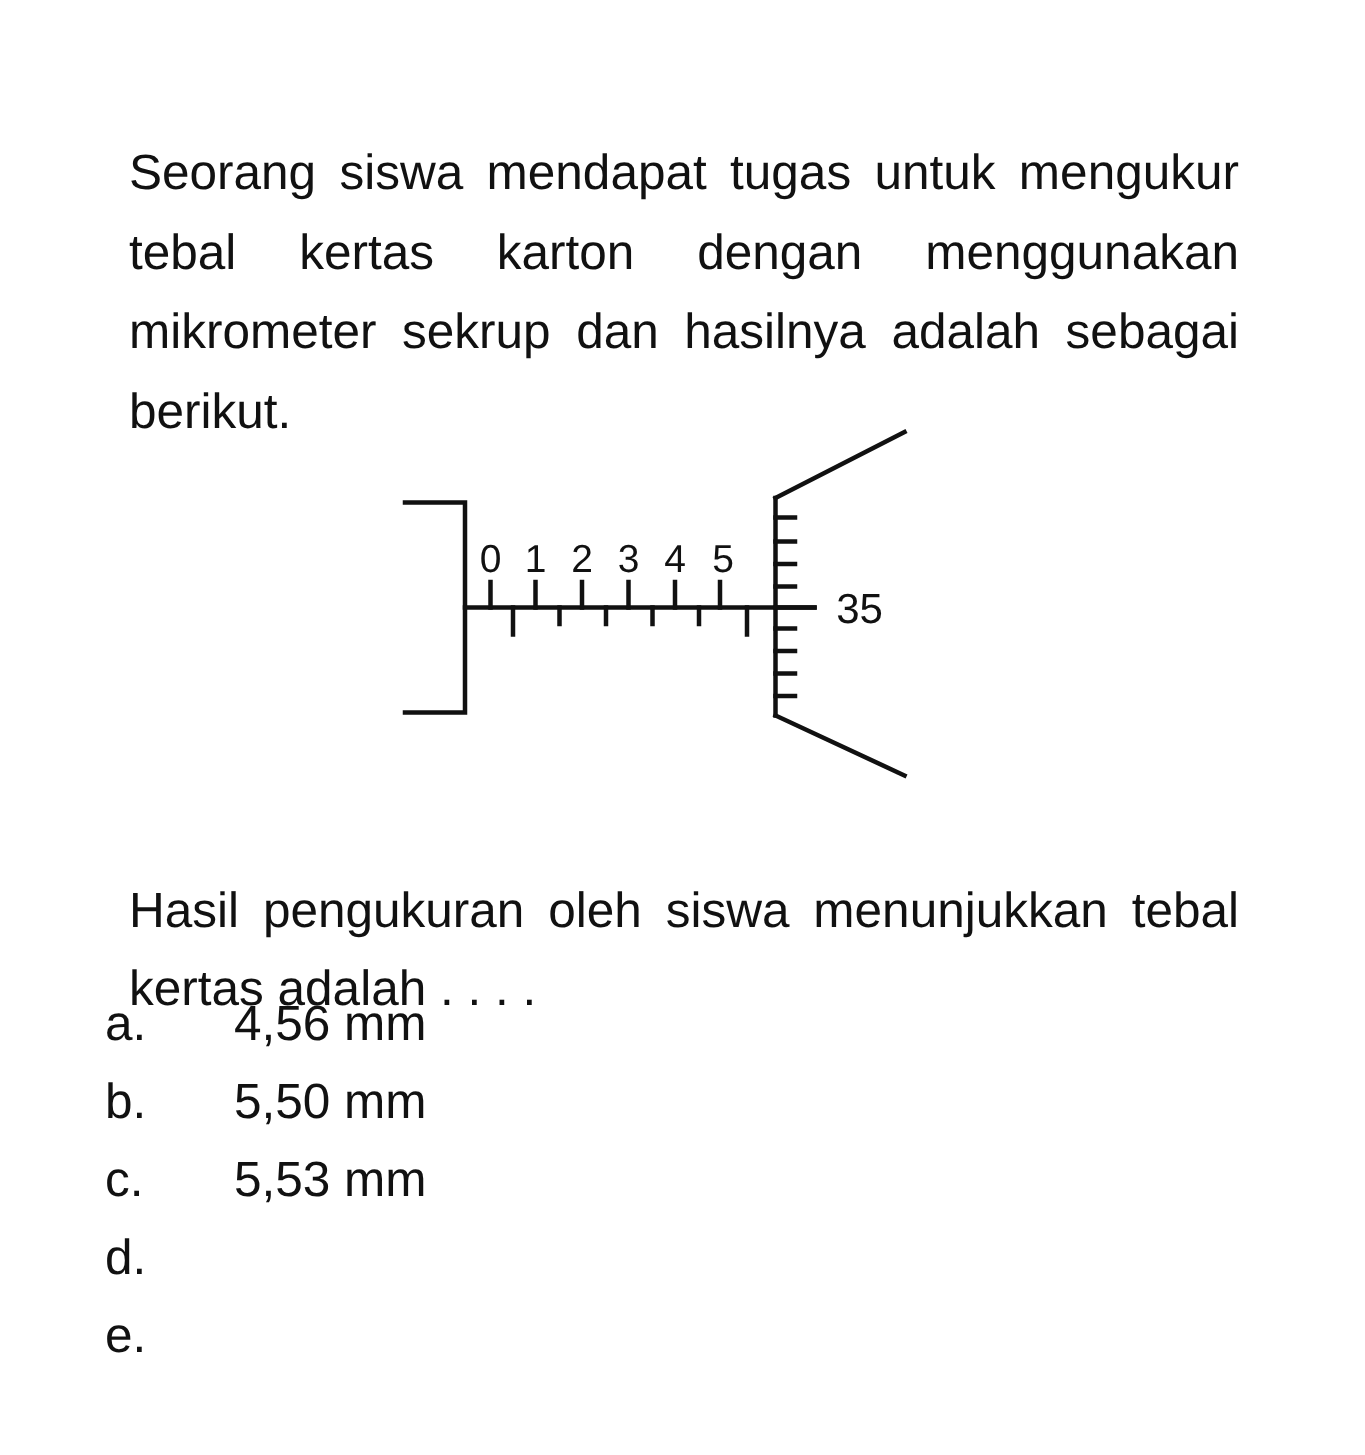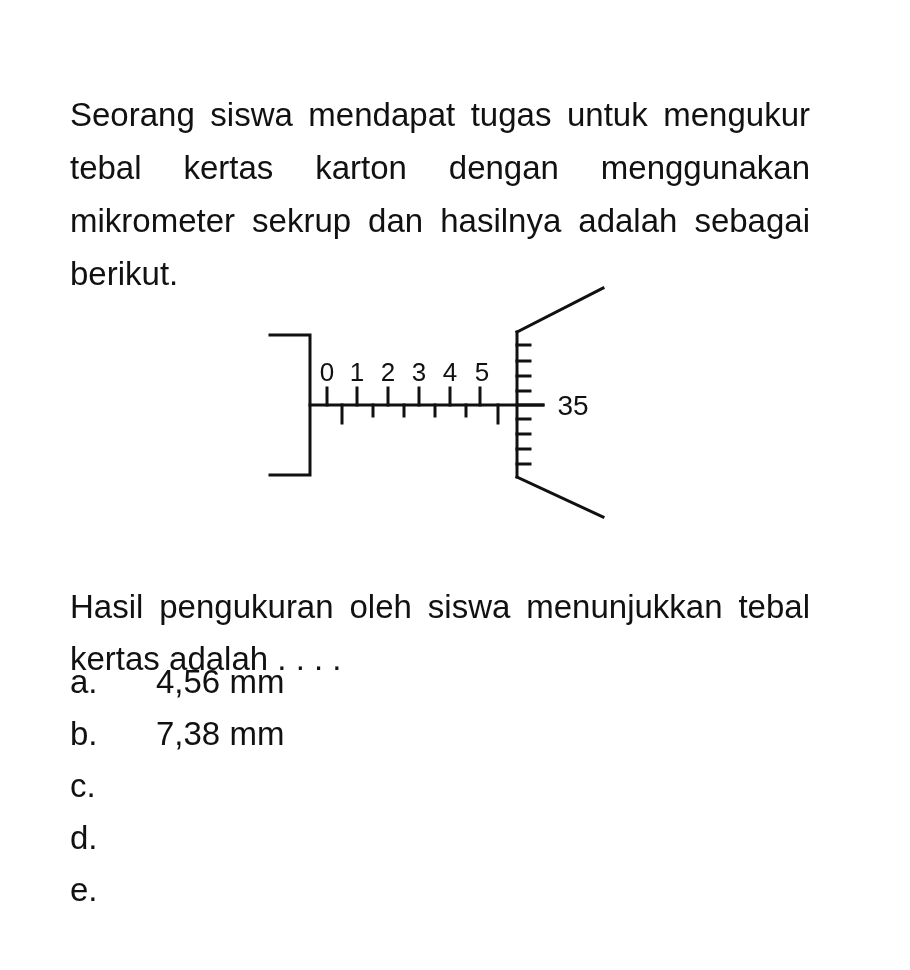--- a/index.html
+++ b/index.html
@@ -1,18 +1,18 @@
 <!DOCTYPE html>
 <html><head>
   <meta charset="utf-8">
   <style>
     html, body { margin: 0; padding: 0; background: #ffffff; }
     body { width: 910px; height: 970px; position: relative; overflow: hidden;
            font-family: "Liberation Sans", sans-serif; color: #111111; }
-    .para { position: absolute; left: 70px; width: 740px; font-size: 33px;
+    .para { position: absolute; left: 86px; width: 740px; font-size: 33px;
             line-height: 53px; text-align: justify; text-align-last: left; }
     #p1 { top: 55px; }
     #p2 { top: 548px; line-height: 52px; }
     .diagram { position: absolute; left: 260px; top: 280px; width: 360px; height: 240px; }
     .diagram svg { width: 360px; height: 240px; display: block; }
     .opts { position: absolute; left: 70px; top: 656px; }
     .opt { height: 52px; display: flex; align-items: center; font-size: 33px; }
     .opt .lbl { width: 86px; }
   </style>
 </head>
@@ -70,24 +70,25 @@
 
 <p class="para" id="p2">Hasil pengukuran oleh siswa menunjukkan tebal kertas adalah . . . .</p>
 
 <div class="opts">
   <div class="opt">
     <span class="lbl">a.</span>
     <span>4,56 mm</span>
   </div>
   <div class="opt">
     <span class="lbl">b.</span>
-    <span>7,38 mm</span>
+    <span>5,50 mm</span>
   </div>
   <div class="opt">
     <span class="lbl">c.</span>
+    <span>5,53 mm</span>
   </div>
   <div class="opt">
     <span class="lbl">d.</span>
   </div>
   <div class="opt">
     <span class="lbl">e.</span>
   </div>
 </div>
 
 </body></html>

